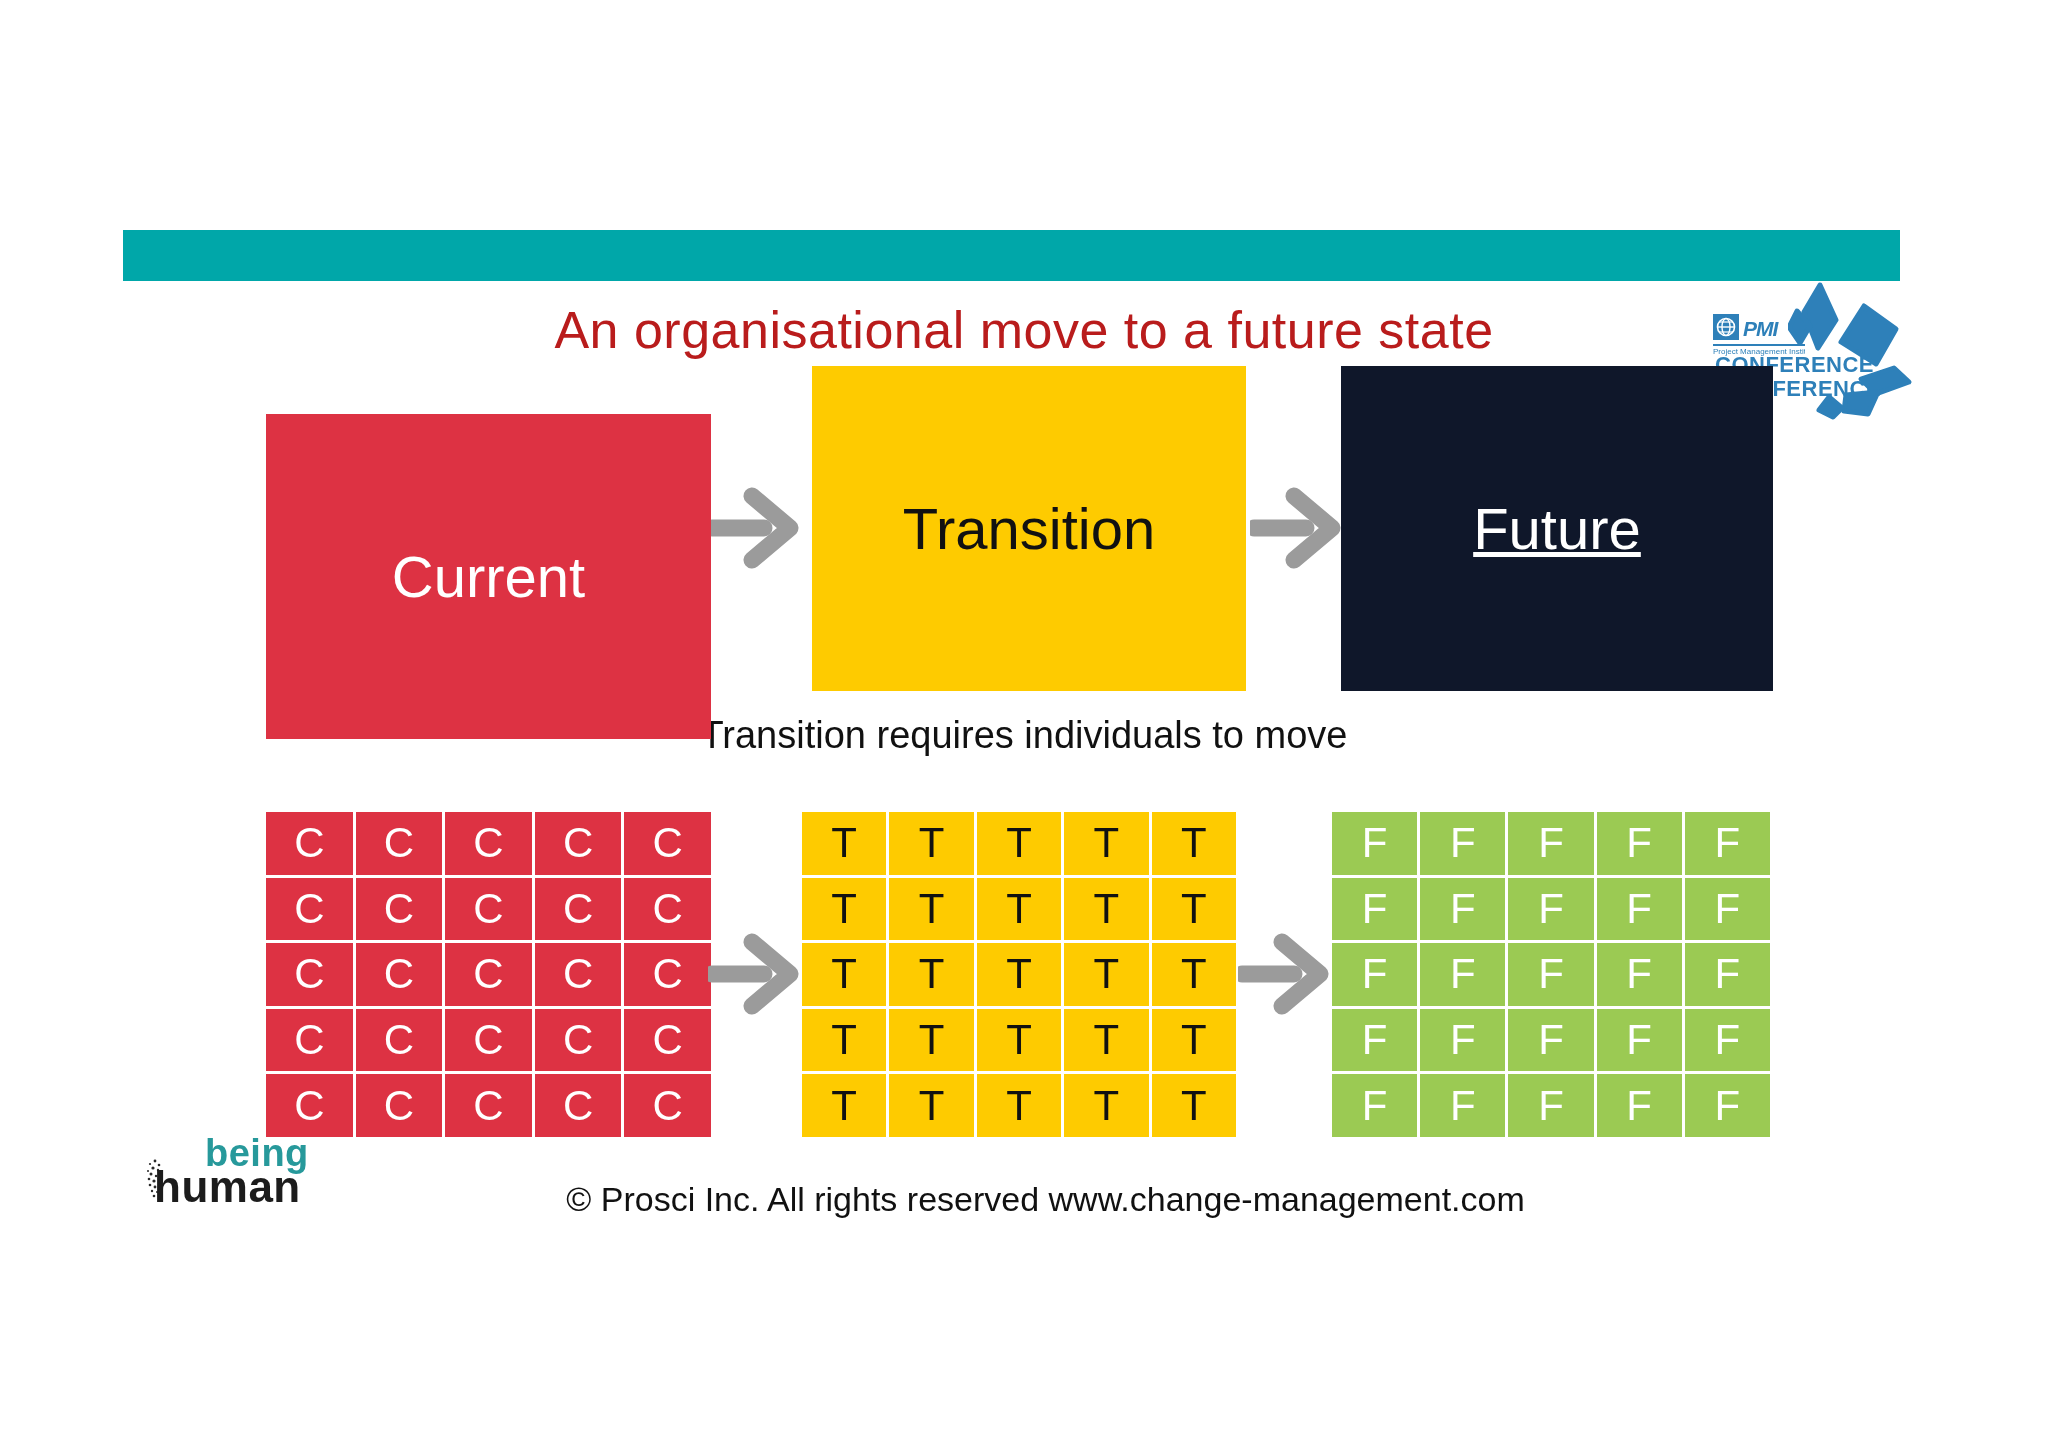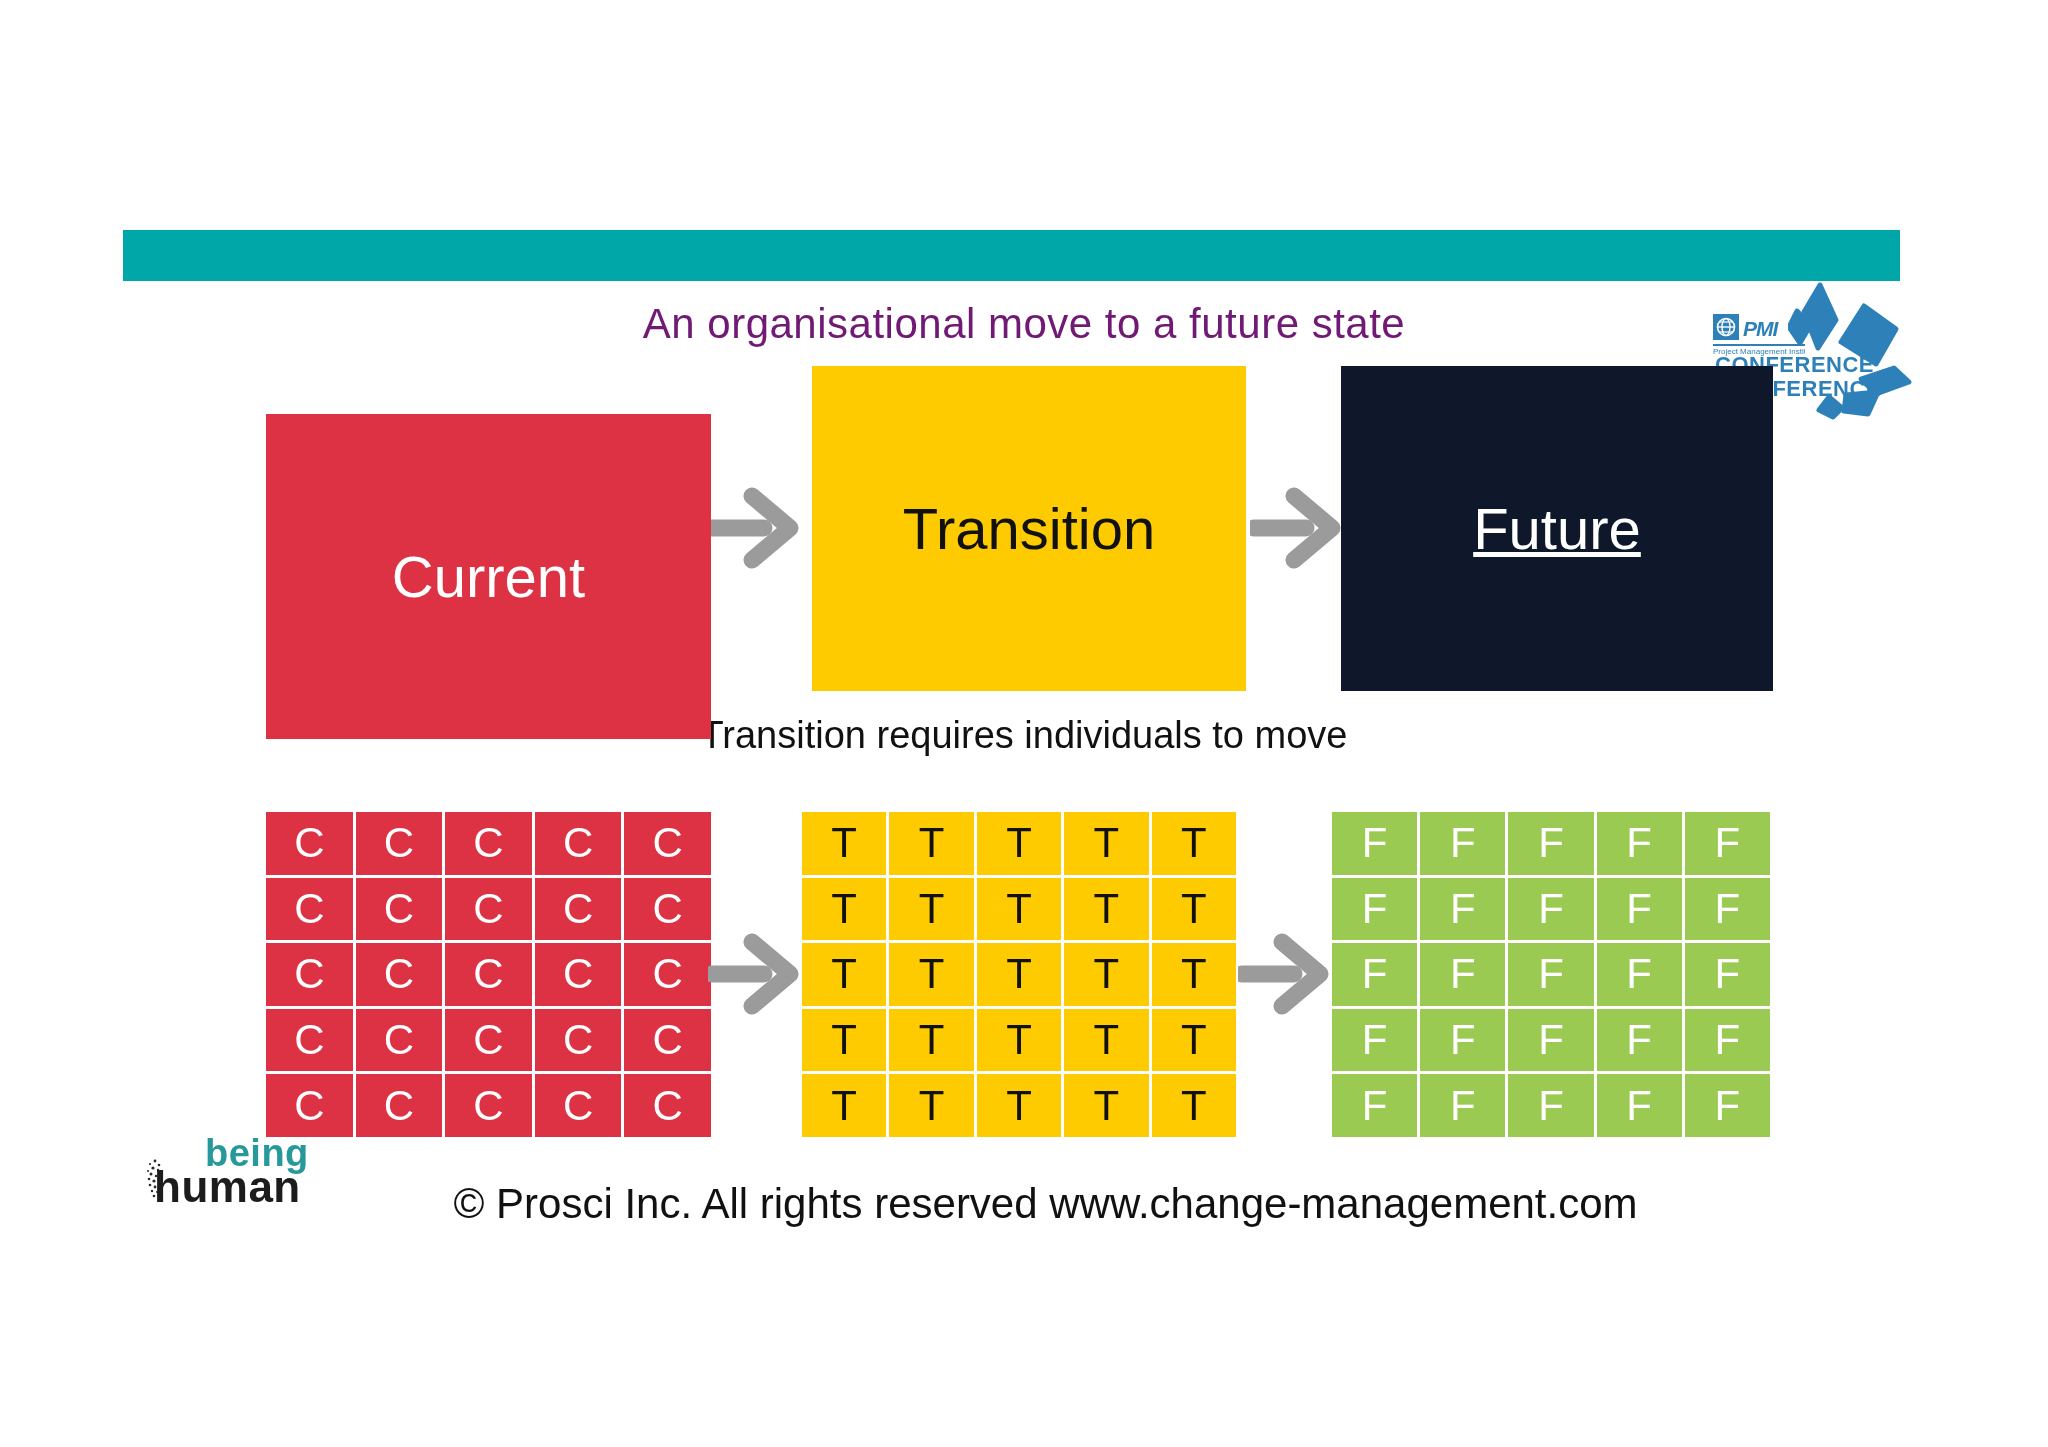--- a/index.html
+++ b/index.html
@@ -4,21 +4,21 @@
 <style>
   html,body { margin:0; padding:0; background:#ffffff; }
   .slide {
     position:relative; width:2048px; height:1447px; background:#ffffff;
     font-family:"Liberation Sans", sans-serif; overflow:hidden;
   }
   .topbar { position:absolute; left:123px; top:230px; width:1777px; height:51px; }
 
   .title {
     position:absolute; left:0; right:0; top:300px; text-align:center;
-    font-size:42px; color:#701a75; letter-spacing:0.5px;
+    font-size:52px; color:#b91c1c; letter-spacing:0.5px;
   }
 
   .state-box {
     position:absolute; top:366px; height:325px; z-index:2;
     display:flex; align-items:center; justify-content:center;
     font-size:58px;
   }
   .box-current    { left:266px;  width:445px; }
   .box-transition { left:812px;  width:434px; }
   .box-future     { left:1341px; width:432px; }
@@ -54,21 +54,21 @@
   .pmi-event  { position:absolute; left:17px; top:94px; font-size:22px; font-weight:bold; letter-spacing:0.5px; }
   .pmi-leaf { position:absolute; left:83px; top:0; }
 
   .being-human { position:absolute; left:146px; top:1132px; width:230px; height:80px; }
   .bh-speckle { position:absolute; left:0; top:26px; }
   .bh-word1 { position:absolute; left:59px; top:0;  font-size:38px; font-weight:bold; letter-spacing:0.5px; }
   .bh-word2 { position:absolute; left:8px;  top:30px; font-size:44px; font-weight:bold; color:#1c1c1c; letter-spacing:0.5px; }
 
   .footer {
     position:absolute; left:0; right:0; top:1180px; text-align:center;
-    font-size:42px; color:#111111; padding-left:43px;
+    font-size:34px; color:#111111; padding-left:43px;
   }
 </style>
 </head>
 <body>
 
 <div class="slide">
 
   <div class="topbar" style="background-color: rgb(0, 167, 169);"></div>
 
   <div class="pmi-logo" style="color: rgb(46, 128, 185);">

